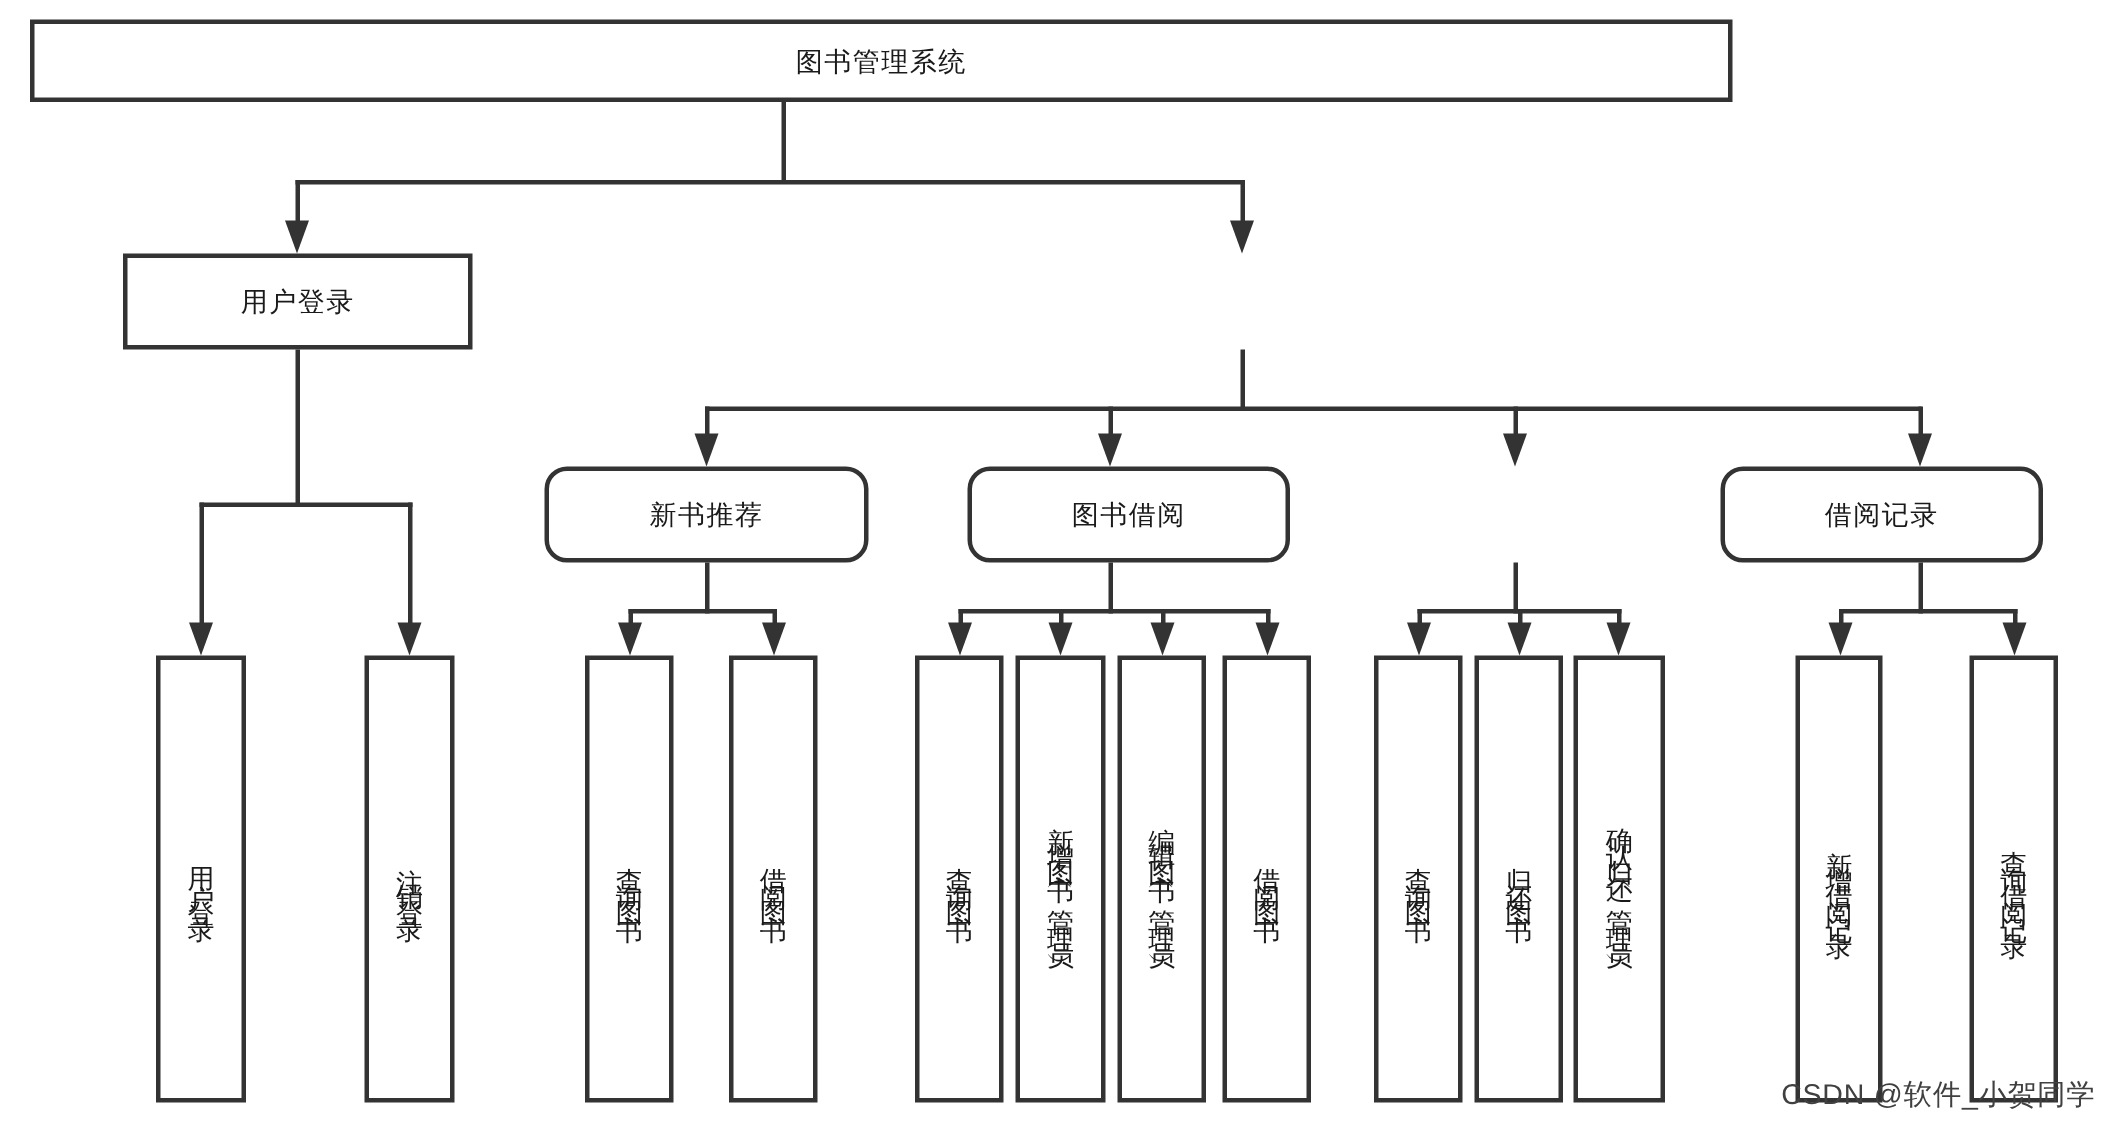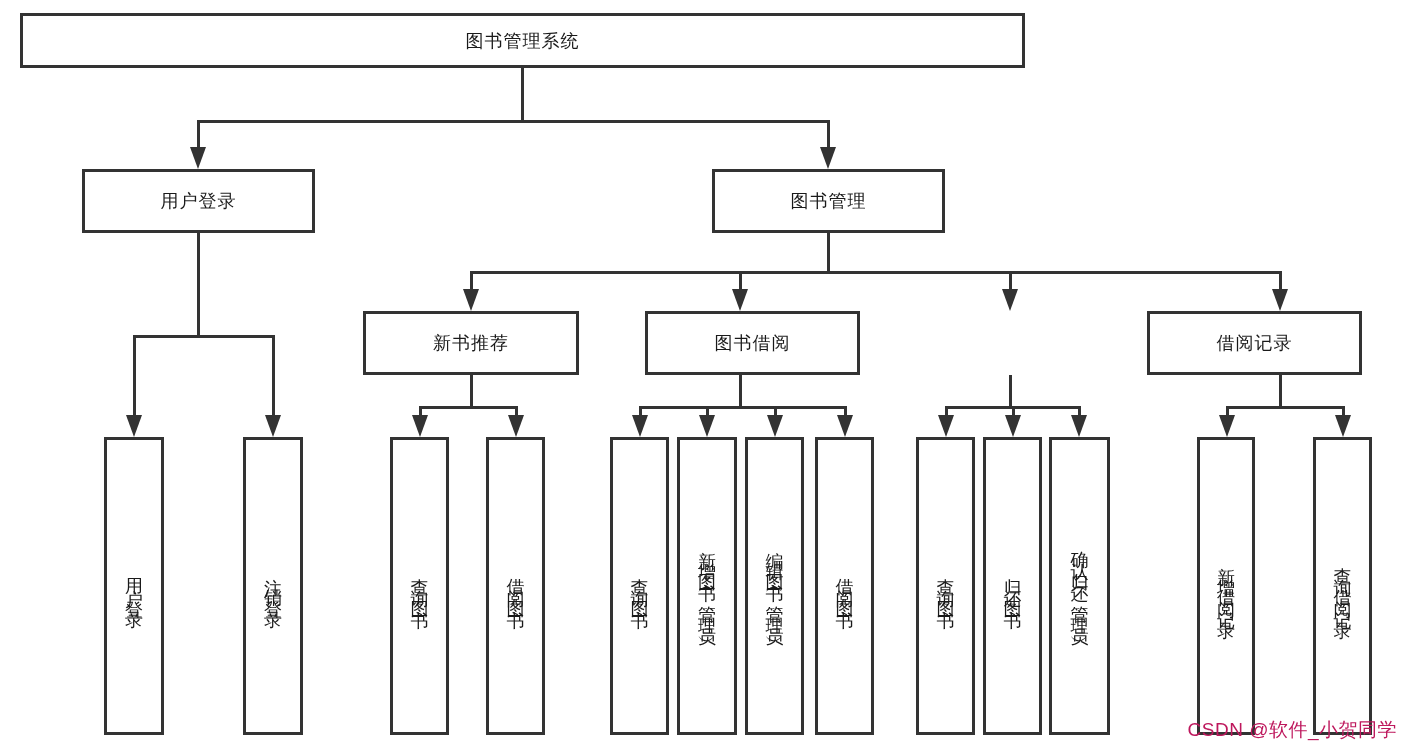--- a/index.html
+++ b/index.html
@@ -16,61 +16,58 @@
     background:#ffffff;
     box-sizing:border-box;
     display:flex;
     align-items:center;
     justify-content:center;
     color:#1a1a1a;
     font-size:18px;
     letter-spacing:1px;
   }
   .l2{top:169px;height:64px;width:233px;}
-  .l3{top:311px;height:64px;width:215px;}
+  .l3{top:311px;height:64px;width:215px;border-radius:15px;}
   .leaf{top:437px;height:298px;width:60px;}
   .vtext{
     writing-mode:vertical-rl;
     text-orientation:mixed;
     letter-spacing:11px;
     font-size:18px;
     line-height:1;
     white-space:nowrap;
   }
   .vline{position:absolute;width:3px;background:#333333;}
   .hline{position:absolute;height:3px;background:#333333;}
   .ah{
     position:absolute;width:0;height:0;
     border-left:8px solid transparent;
     border-right:8px solid transparent;
     border-top:22px solid #333333;
   }
   #watermark{
     position:absolute;
     right:8px;bottom:4px;
-    color:#be185d;
+    color:#404040;
     font-size:19px;
     z-index:10;
     letter-spacing:0.5px;
   }
 </style>
 </head>
 <body>
 
 <div id="canvas">
 
-  <div class="box" style="left:20px;top:13px;width:1005px;height:55px;">
+  <div class="box" style="left:20px;top:13px;width:1135px;height:55px;">
     <span>图书管理系统</span>
   </div>
 
   <div class="box l2" style="left:82px;">
     <span>用户登录</span>
-  </div>
-  <div class="box l2" style="left:712px;">
-    <span>图书管理</span>
   </div>
 
   <div class="box l3" style="left:363px;width:216px;">
     <span>新书推荐</span>
   </div>
   <div class="box l3" style="left:633px;margin-left:12px;">
     <span>图书借阅</span>
   </div>
   <div class="box l3" style="left:1147px;">
     <span>借阅记录</span>

